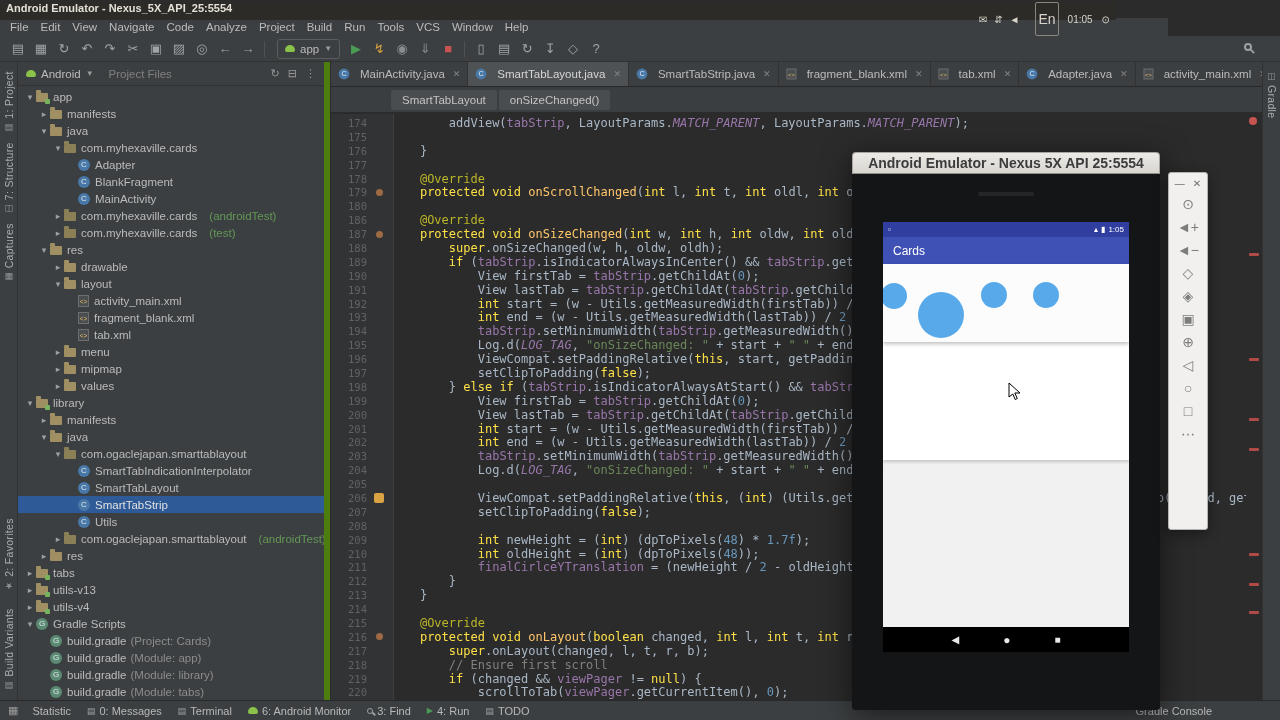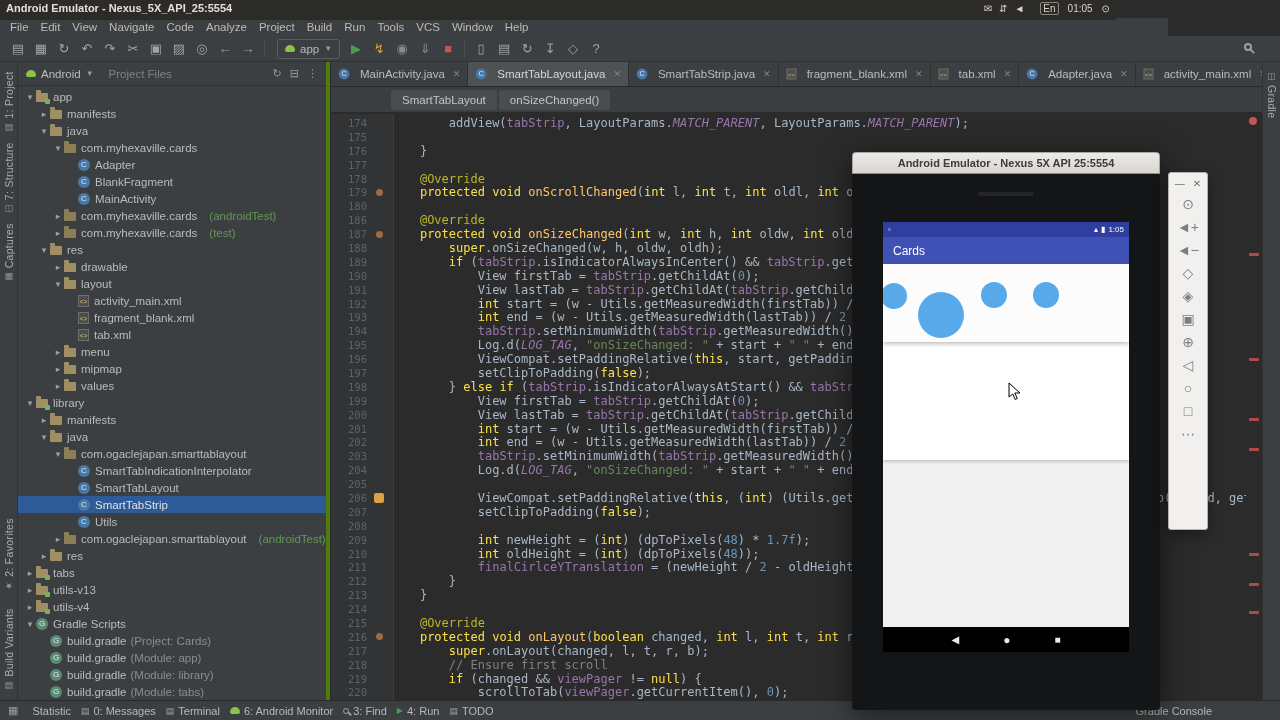--- a/index.html
+++ b/index.html
@@ -10,21 +10,21 @@
   body { background:#1a1a1a; font-family:"Liberation Sans", sans-serif; }
   #root { position:relative; width:1280px; height:720px; background:#2b2b2b; overflow:hidden;
           font-family:"Liberation Sans", sans-serif; }
 
   
   .sysbar { position:absolute; left:0; top:2px; width:1116px; height:18px; background:#2d2b28;
             display:flex; align-items:flex-start; color:#e4e0d7; font-size:11px; padding:0 6px; z-index:40;}
   .sysbar .title { font-weight:bold; }
   .sysbar .spacer { flex:1; }
   .sysbar .tray { display:flex; gap:9px; align-items:center; font-size:10px; color:#d8d4cc; }
-  .sysbar .lang { border:1px solid #8a877f; border-radius:2px; padding:0 2px; font-size:10px; }
+  .sysbar .lang { border:1px solid #8a877f; border-radius:2px; padding:8px 2px; font-size:14px; }
 
   
   .menubar { position:absolute; left:0; top:18px; width:1168px; height:18px; background:#3c3f41;
              display:flex; align-items:center; padding-left:4px; }
   .menu-item { color:#bbbbbb; font-size:11.5px; padding:0 6px; }
 
   
   .toolbar { position:absolute; left:0; top:36px; width:1280px; height:26px; background:#3c3f41;
              border-bottom:1px solid #323232; display:flex; align-items:center; padding-left:8px; }
   .tb-group { display:flex; align-items:center; gap:3px; }
@@ -44,21 +44,21 @@
   .rightstrip { position:absolute; right:0; top:62px; width:18px; bottom:20px; background:#3c3f41;
                 border-left:1px solid #323232; display:flex; flex-direction:column; align-items:center; z-index:5;}
   .vlabel { writing-mode:vertical-lr; transform:rotate(180deg); color:#a8adb0; font-size:10.5px;
             margin:9px 0; letter-spacing:0.3px; display:flex; align-items:center; gap:4px;}
   .vlabel .vglyph { font-size:9px; color:#8f9497; }
   .rightstrip .vlabel { writing-mode:vertical-rl; transform:none; }
   .strip-bottom { margin-top:auto; display:flex; flex-direction:column; align-items:center; }
 
   
   .projpanel { position:absolute; left:18px; top:62px; width:312px; bottom:20px; background:#3c3f41;
-               border-right:4px solid #4d7c0f; overflow:hidden; }
+               border-right:6px solid #4d7c0f; overflow:hidden; }
   .proj-header { height:24px; display:flex; align-items:center; gap:5px; padding:0 8px;
                  border-bottom:1px solid #323232; color:#bbbbbb; font-size:11.5px; }
   .proj-header .dim { color:#808080; margin-left:10px; }
   .proj-header .hdr-icons { margin-left:auto; display:flex; gap:8px; color:#9a9a9a; font-size:11px; }
   .tree { padding-top:2px; }
   .tree-row { height:17px; display:flex; align-items:center; font-size:11.5px; color:#bbbbbb; white-space:nowrap; }
   .tree-row.selected { background:var(--sel); color:#e0e0e0; }
   .chev { width:12px; font-size:9px; color:#9aa0a3; text-align:center; flex:0 0 12px;}
   .ti { display:inline-block; margin-right:5px; flex:0 0 auto; }
   .ic-folder, .ic-module, .ic-package { width:12px; height:9px; background:#9f8f62; border-radius:1px; position:relative; margin-top:2px;}
@@ -106,33 +106,33 @@
 
   .stripe { position:absolute; top:52px; right:0; width:16px; bottom:0; }
   .stripe-mark { position:absolute; left:3px; width:10px; height:3px; border-radius:1px; }
   .stripe-mark.dot { width:8px; height:8px; border-radius:50%; }
 
   
   .statusbar { position:absolute; left:0; right:0; bottom:0; height:20px; background:#3c3f41;
                border-top:1px solid #282828; display:flex; align-items:center; padding:0 8px; z-index:6;
                font-size:11px; color:#b8b8b8; }
   .sb-switch { color:#9a9a9a; font-size:11px; margin-right:14px; }
-  .sb-left { display:flex; align-items:center; gap:10px; }
+  .sb-left { display:flex; align-items:center; gap:16px; }
   .sb-item { display:flex; align-items:center; gap:4px; }
   .sb-box { color:#9aa0a3; font-size:9px; }
   .sb-run { color:var(--runGreen); font-size:8px; }
   .sb-find { width:6px; height:6px; border:1.5px solid #9aa0a3; border-radius:50%; display:inline-block; position:relative;}
   .sb-find::after{ content:""; position:absolute; width:4px; height:1.5px; background:#9aa0a3; transform:rotate(45deg); right:-4px; bottom:-2px;}
   .sb-right { margin-left:auto; margin-right:60px; }
 
   
   .emuwin { position:absolute; left:852px; top:152px; width:308px; height:558px; z-index:30;
             box-shadow:0 6px 30px rgba(0,0,0,0.55); border-radius:4px 4px 3px 3px; }
   .emu-title { height:22px; background:linear-gradient(#eceae7,#d9d6d1); border:1px solid #a9a6a1;
-               border-bottom-color:#8f8c88; border-radius:4px 4px 0 0; color:#3c3c3c; font-size:11px;
+               border-bottom-color:#8f8c88; border-radius:4px 4px 0 0; color:#3c3c3c; font-size:14px;
                display:flex; align-items:center; justify-content:center; font-weight:bold; }
   .emu-body { height:536px; background:#141517; border-radius:0 0 3px 3px; position:relative; }
   .emu-ear { position:absolute; left:50%; top:18px; transform:translateX(-50%); width:56px; height:4px;
              background:#242628; border-radius:2px; }
   .screen { position:absolute; left:31px; top:48px; width:246px; height:430px; background:#f1f1f1;
             overflow:hidden; display:flex; flex-direction:column; }
   .scr-status { height:15px; background:var(--primaryDark); display:flex; align-items:center;
                 color:#fff; font-size:8px; padding:0 5px; }
   .scr-status .right { margin-left:auto; display:flex; gap:3px; align-items:center; }
   .scr-appbar { height:27px; background:var(--primary); color:#ffffff; font-size:12px;

